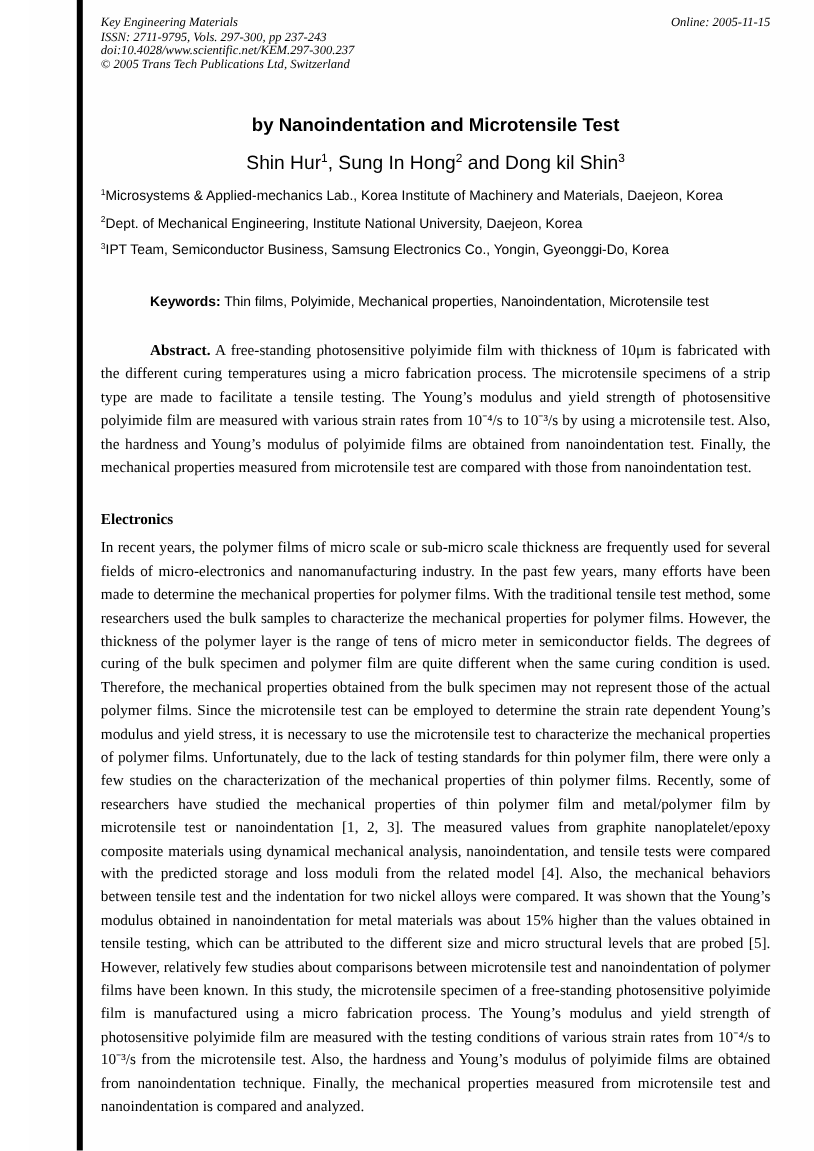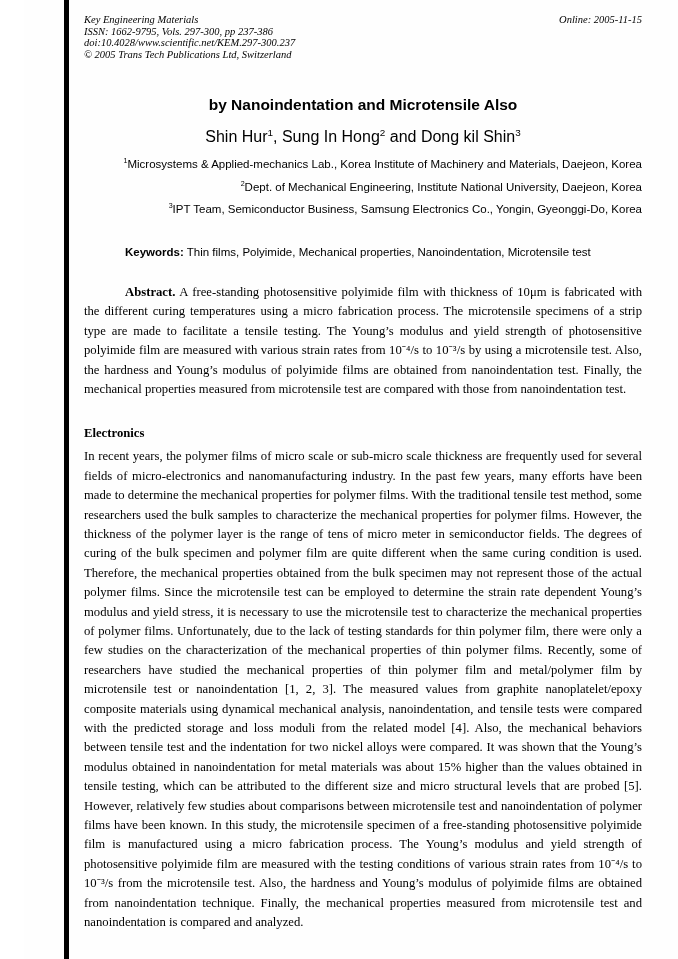--- a/index.html
+++ b/index.html
@@ -43,21 +43,21 @@
   }
   .title-line { display: block; }
   .authors {
     text-align: center;
     font-family: "Liberation Sans", sans-serif;
     font-size: 16px;
     margin-top: 9px;
   }
   .affiliations { margin-top: 11px; }
   .affiliation {
-    text-align: right;
+    text-align: left;
     font-family: "Liberation Sans", sans-serif;
     font-size: 11.5px;
     line-height: 14.5px;
     margin-top: 8px;
   }
   .keywords {
     font-family: "Liberation Sans", sans-serif;
     font-size: 11.5px;
     margin-top: 29px;
   }
@@ -82,29 +82,29 @@
 <body>
 
 <div class="page">
   <div class="left-rule"></div>
 
   <div class="content">
 
     <div class="header">
       <div class="header-left">
         <div>Key Engineering Materials</div>
-        <div>ISSN: 1662-9795, Vols. 297-300, pp 237-386</div>
+        <div>ISSN: 2711-9795, Vols. 297-300, pp 237-243</div>
         <div>doi:10.4028/www.scientific.net/KEM.297-300.237</div>
         <div>© 2005 Trans Tech Publications Ltd, Switzerland</div>
       </div>
       <div class="header-right">Online: 2005-11-15</div>
     </div>
 
     <h1 class="title">
-      <span class="title-line">by Nanoindentation and Microtensile Also</span>
+      <span class="title-line">by Nanoindentation and Microtensile Test</span>
     </h1>
 
     <div class="authors"><span>Shin Hur</span><sup>1</sup><span>, </span><span>Sung In Hong</span><sup>2</sup><span> and </span><span>Dong kil Shin</span><sup>3</sup></div>
 
     <div class="affiliations">
       <div class="affiliation"><sup>1</sup><span>Microsystems &amp; Applied-mechanics Lab., Korea Institute of Machinery and Materials, Daejeon, Korea</span></div>
       <div class="affiliation"><sup>2</sup><span>Dept. of Mechanical Engineering, Institute National University, Daejeon, Korea</span></div>
       <div class="affiliation"><sup>3</sup><span>IPT Team, Semiconductor Business, Samsung Electronics Co., Yongin, Gyeonggi-Do, Korea</span></div>
     </div>
 

